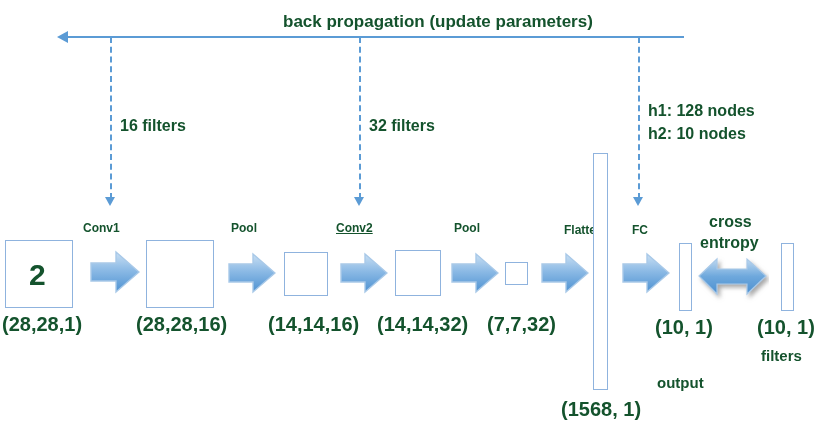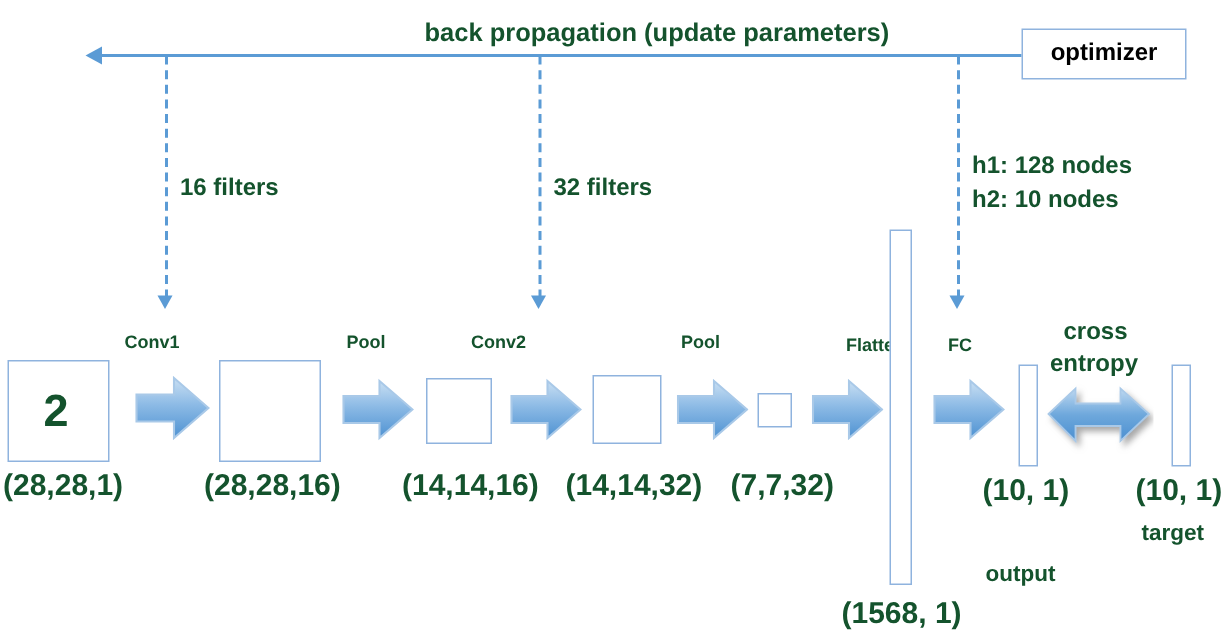--- a/index.html
+++ b/index.html
@@ -116,23 +116,20 @@
     </defs>
   </svg>
 
   <div class="txt t-title" style="left:283px; top:12px;">back propagation (update parameters)</div>
 
   <div class="bp-line" style="left:68px; top:36px; width:615px;"></div>
   <div class="bp-head" style="left:57px; top:31px;"></div>
 
   <div class="opt-stub" style="left:660px; top:36px; width:24px;"></div>
 
-  <div class="optbox" style="left:681px; top:19px; width:110px; height:34px;">
-    <span class="t-opt" style="position:relative;font-weight:bold;">optimizer</span>
-  </div>
 
   <div class="dash-v" style="left:110px; top:37px; height:162px;"></div>
   <div class="dash-head" style="left:105px; top:197px;"></div>
   <div class="txt t-ann" style="left:120px; top:117px;">16 filters</div>
 
   <div class="dash-v" style="left:359px; top:37px; height:162px;"></div>
   <div class="dash-head" style="left:354px; top:197px;"></div>
   <div class="txt t-ann" style="left:369px; top:117px;">32 filters</div>
 
   <div class="dash-v" style="left:638px; top:37px; height:162px;"></div>
@@ -157,21 +154,21 @@
   <div class="txt t-stage" style="left:231px; top:222px;">Pool</div>
   <div class="barrow" style="left:228px; top:252px;">
     <svg width="48" height="42" viewBox="0 0 48 42">
       <polygon points="1,12 25,12 25,2 47,21 25,40 25,30 1,30" fill="url(#agrad)" stroke="#A9C9E8" stroke-width="1.4"></polygon>
     </svg>
   </div>
 
   <div class="sq" style="left:284px; top:252px; width:44px; height:44px;"></div>
   <div class="txt t-dim" style="left:268px; top:313px;">(14,14,16)</div>
 
-  <div class="txt t-stage" style="left:314px; top:222px;">Conv2</div>
+  <div class="txt t-stage" style="left:336px; top:222px;text-decoration:underline;">Conv2</div>
   <div class="barrow" style="left:340px; top:252px;">
     <svg width="48" height="42" viewBox="0 0 48 42">
       <polygon points="1,12 25,12 25,2 47,21 25,40 25,30 1,30" fill="url(#agrad)" stroke="#A9C9E8" stroke-width="1.4"></polygon>
     </svg>
   </div>
 
   <div class="sq" style="left:395px; top:250px; width:46px; height:46px;"></div>
   <div class="txt t-dim" style="left:377px; top:313px;">(14,14,32)</div>
 
   <div class="txt t-stage" style="left:454px; top:222px;">Pool</div>
@@ -208,15 +205,15 @@
   <div class="txt t-ce" style="left:709px; top:213px;">cross</div>
   <div class="txt t-ce" style="left:700px; top:234px;">entropy</div>
   <div class="barrow" style="left:697px; top:255px;">
     <svg width="72" height="48" viewBox="0 0 72 48">
       <polygon points="2,21 20,4 20,14 50,14 50,4 69,21 50,39 50,29 20,29 20,39" fill="url(#agrad2)" stroke="#A9C9E8" stroke-width="1.2" filter="url(#shadow)"></polygon>
     </svg>
   </div>
 
   <div class="bar" style="left:781px; top:243px; width:13px; height:68px;"></div>
   <div class="txt t-dim" style="left:757px; top:316px;">(10, 1)</div>
-  <div class="txt t-sub" style="left:761px; top:347px;">target</div>
+  <div class="txt t-sub" style="left:761px; top:347px;">filters</div>
 
 </div>
 
 </body></html>

